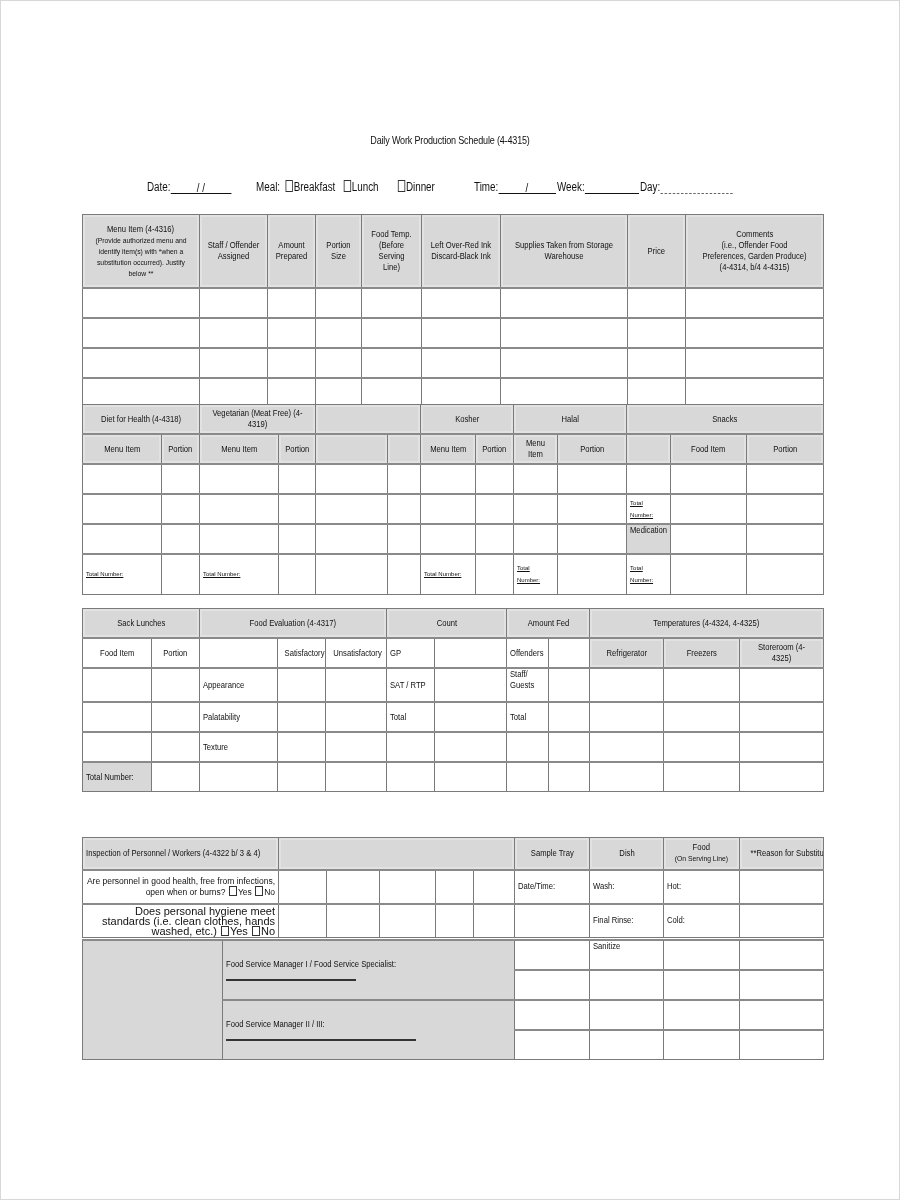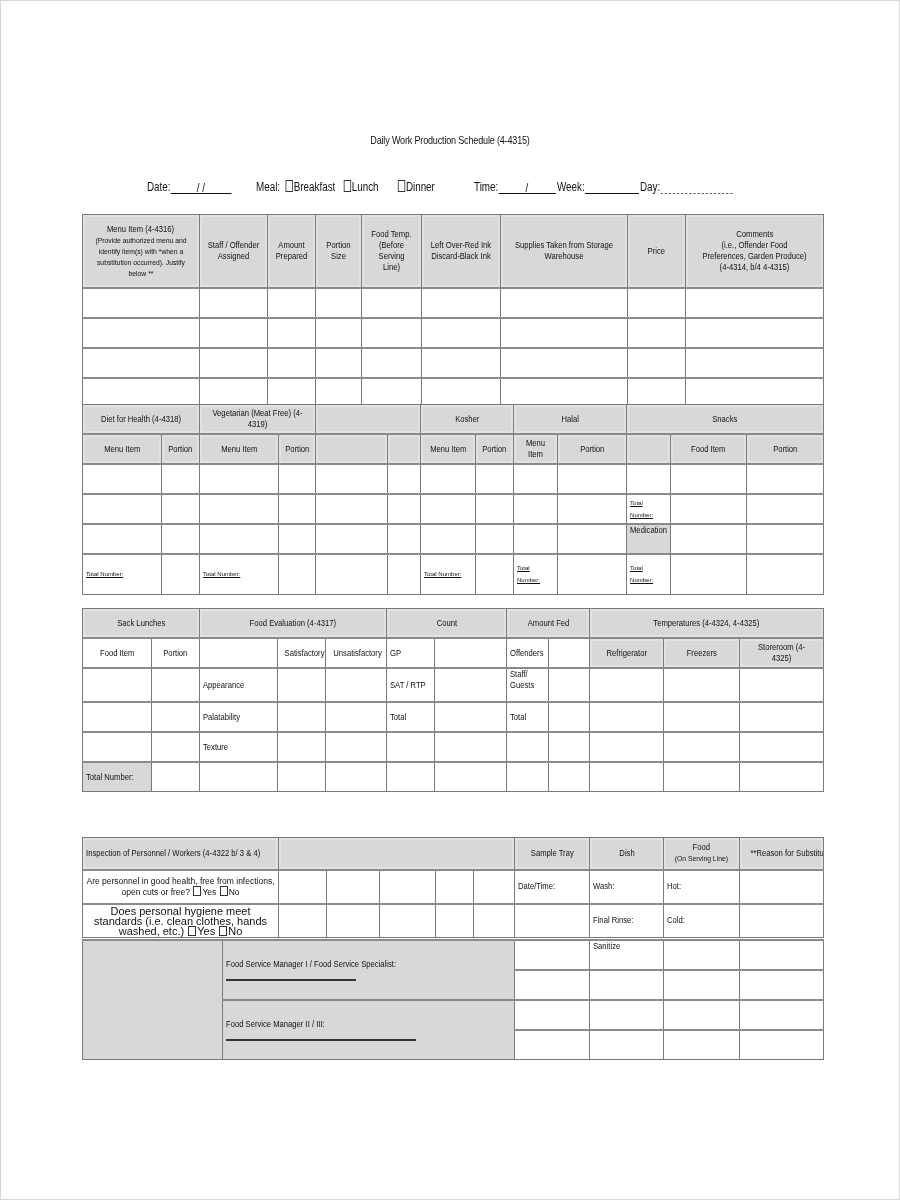--- a/index.html
+++ b/index.html
@@ -9,21 +9,21 @@
   .title { position:absolute; left:0; width:900px; top:134px; text-align:center; font-size:11px;
            transform:scaleX(0.82); transform-origin:center; letter-spacing:-0.2px; }
   .hdr { position:absolute; top:180px; font-size:12px; white-space:nowrap; transform:scaleX(0.82); transform-origin:left; }
   .ul { display:inline-block; border-bottom:1px solid #111; height:12px; vertical-align:bottom; text-align:center; }
   .ul.dotted { border-bottom:1px dashed #555; }
   .cb { display:inline-block; width:7px; height:10px; border:1px solid #333; vertical-align:-1px; margin-right:1px; }
   table.g { position:absolute; border-collapse:collapse; table-layout:fixed; }
   table.g td { border:1px solid #7a7a7a; padding:0 3px; font-size:9px; line-height:11px; overflow:hidden;
                height:28px; vertical-align:middle; }
   table.g td.h { background:#d8d8d8; text-align:center; box-shadow: inset 0 0 0 2px #e2e2e2; }
-  table.g td.l { text-align:center; }
+  table.g td.l { text-align:right; }
   table.g td.shade { background:#d8d8d8; }
   table.g tr.thick td { border-top:2px solid #8a8a8a; }
   .sq { font-size:9px; display:inline-block; transform:scaleX(0.85); transform-origin:left; white-space:nowrap; }
   .sqc { display:inline-block; transform:scaleX(0.85); transform-origin:center; }
   .tiny { font-size:6px; text-decoration:underline; }
   .small-cb { display:inline-block; width:6px; height:8px; border:1px solid #333; vertical-align:-1px; margin:0 1px 0 1px; }
   .sigline { display:inline-block; width:130px; border-bottom:2px solid #333; height:9px; vertical-align:bottom; }
 </style>
 </head>
 <body>
@@ -347,21 +347,21 @@
     <td class="h"><span class="sqc">Sample Tray</span></td>
     <td class="h"><span class="sqc">Dish</span></td>
     <td class="h">
       <div class="sqc">Food</div>
       <div class="sqc" style="font-size:8px">(On Serving Line)</div>
     </td>
     <td class="h"><span class="sqc" style="white-space:nowrap">**Reason for Substitution</span></td>
   </tr>
   <tr class="thick" style="height:34px">
     <td class="l" style="height:32px;font-size:8.5px;line-height:10px">
-      <span>Are personnel in good health, free from infections, open cuts or free?</span>
+      <span>Are personnel in good health, free from infections, open when or burns?</span>
       <span class="small-cb"></span><span>Yes</span>
       <span class="small-cb"></span><span>No</span>
     </td>
     <td></td>
         <td></td>
         <td></td>
         <td></td>
         <td></td>
     <td><span class="sq">Date/Time:</span></td>
     <td><span class="sq">Wash:</span></td>

